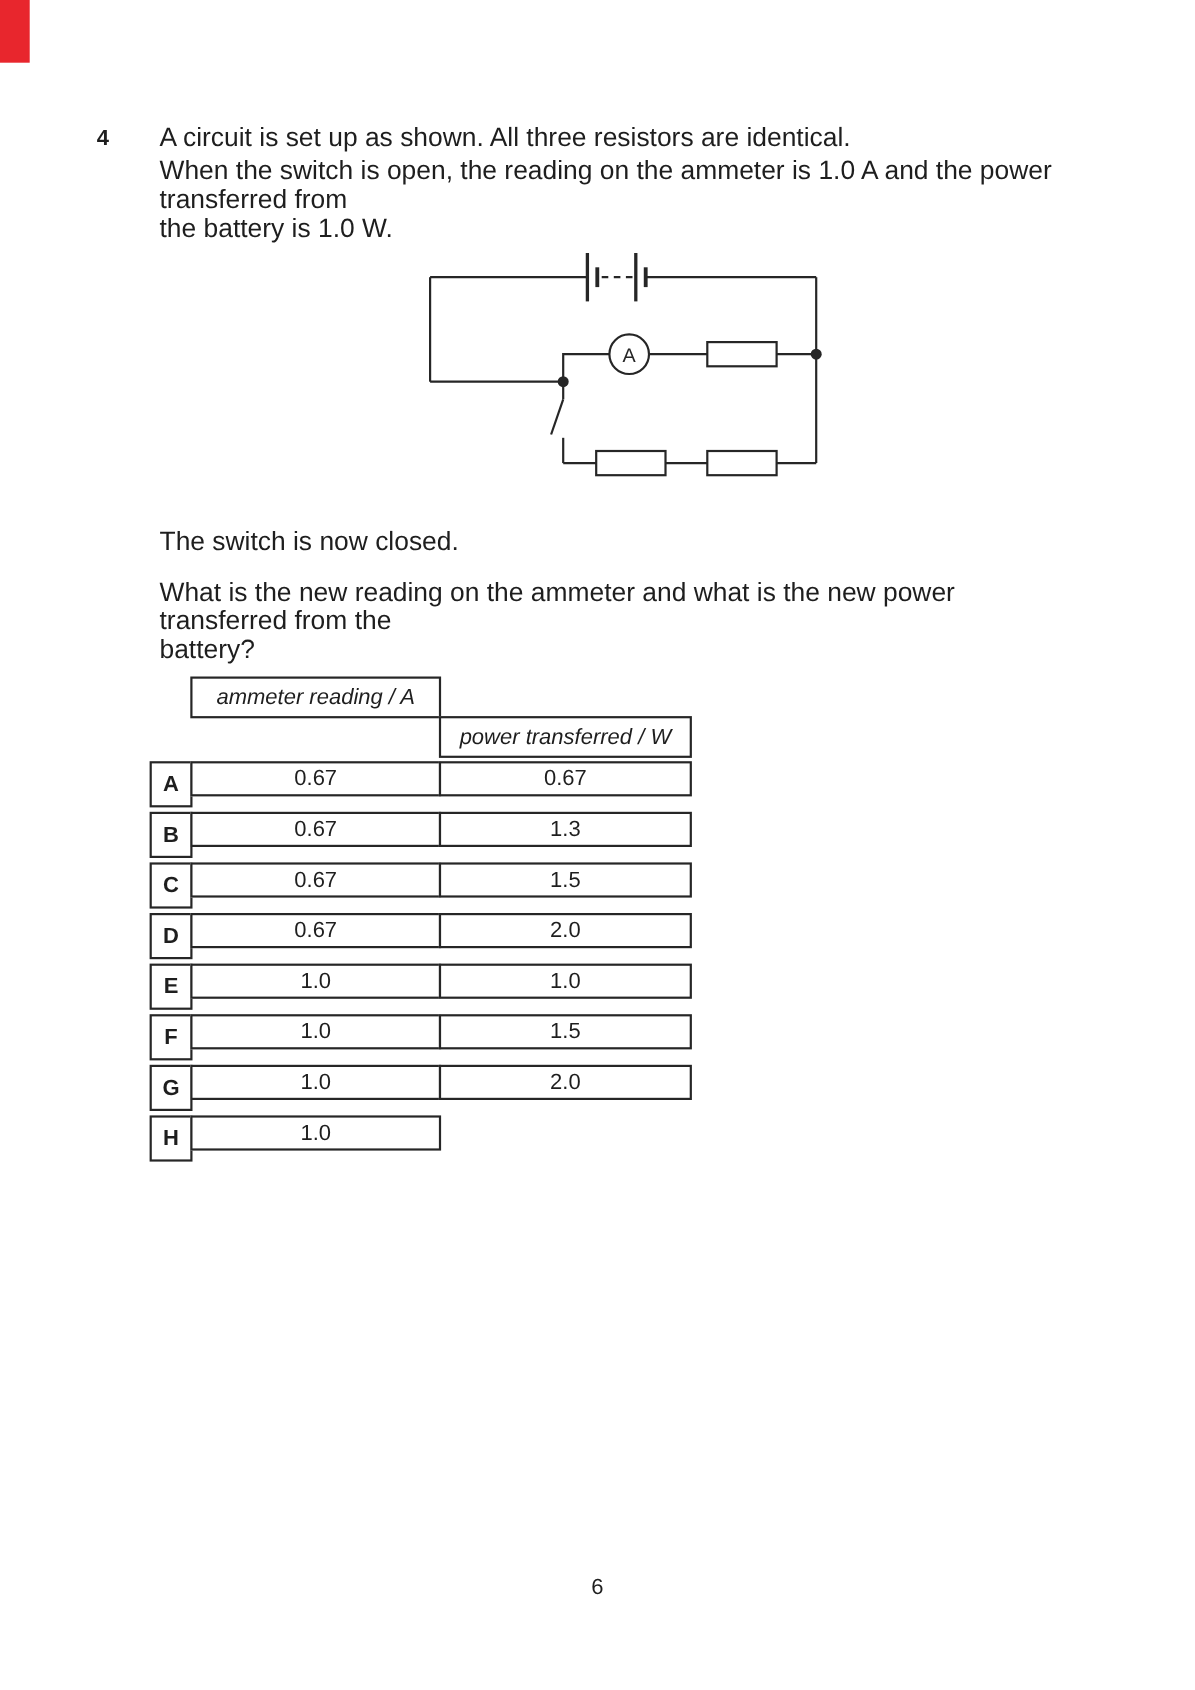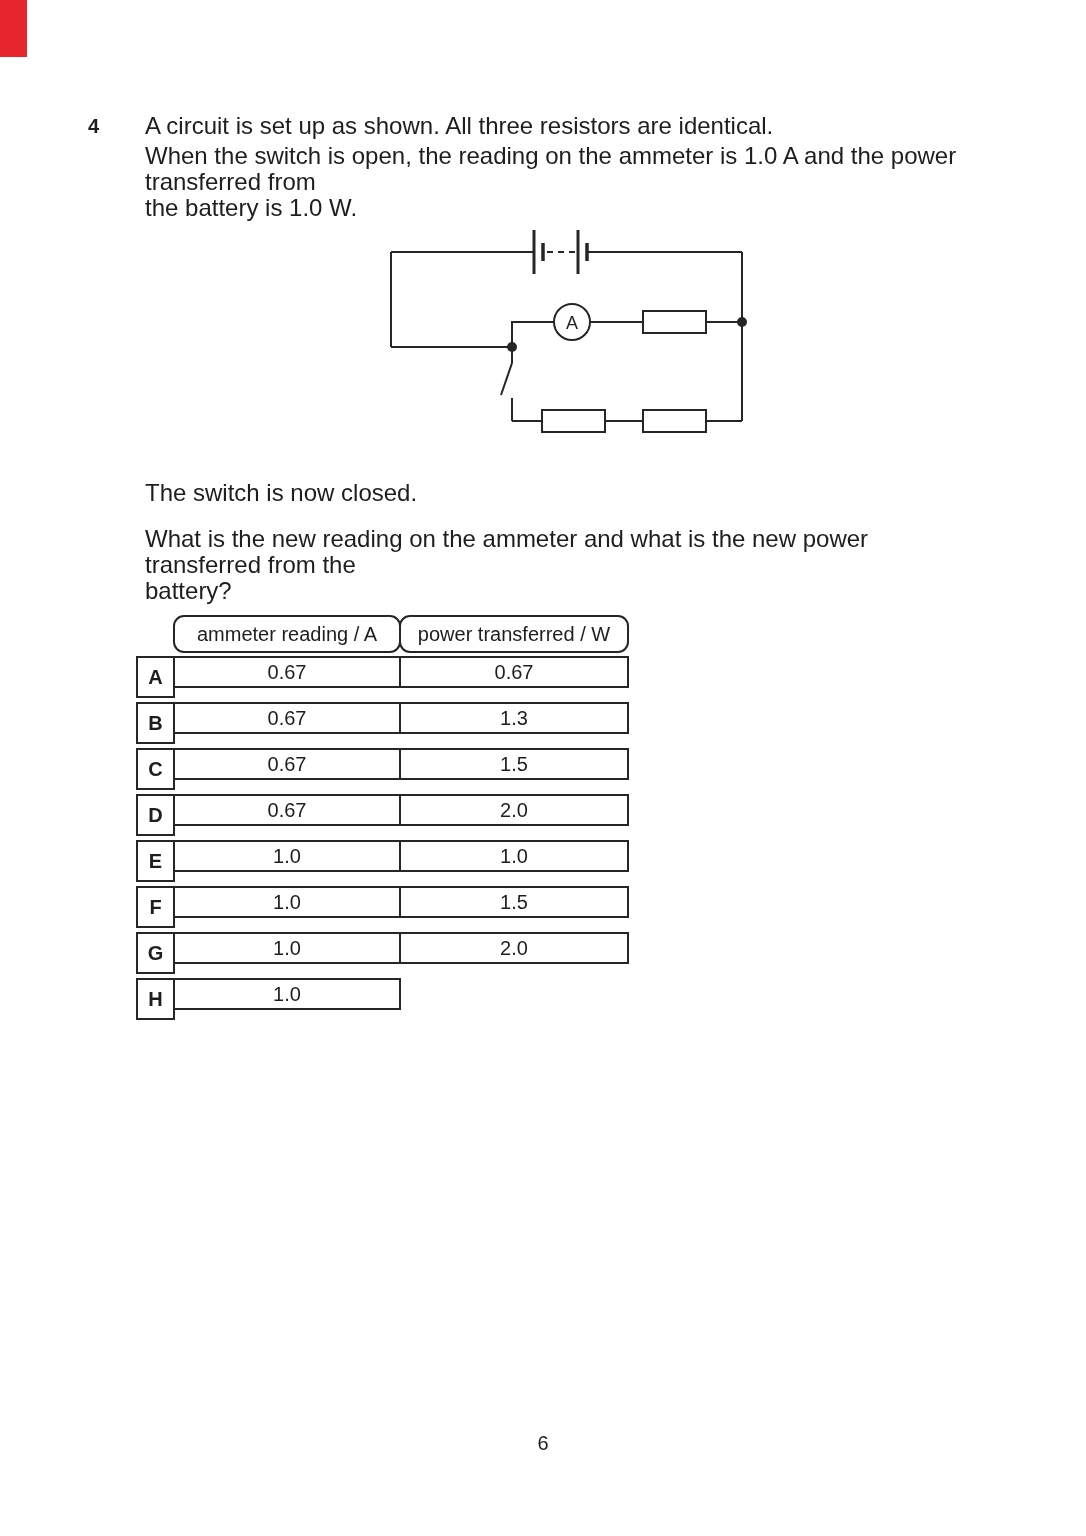--- a/index.html
+++ b/index.html
@@ -60,23 +60,23 @@
   .cell {
     border: 2px solid #262626;
     display: flex;
     align-items: center;
     justify-content: center;
     background: #ffffff;
   }
   .hcell {
     width: 228px;
     height: 38px;
-    border-radius: 11px;
-  }
-  .hcell + .hcell { margin-left: -2px; width: 230px; }
+    font-style: italic;
+  }
+  .hcell + .hcell { margin-left: -2px; width: 230px; margin-top: 36px; }
   .lcell {
     width: 39px;
     height: 42px;
     font-weight: bold;
   }
   .vcell {
     width: 228px;
     height: 32px;
     margin-left: -2px;
   }

